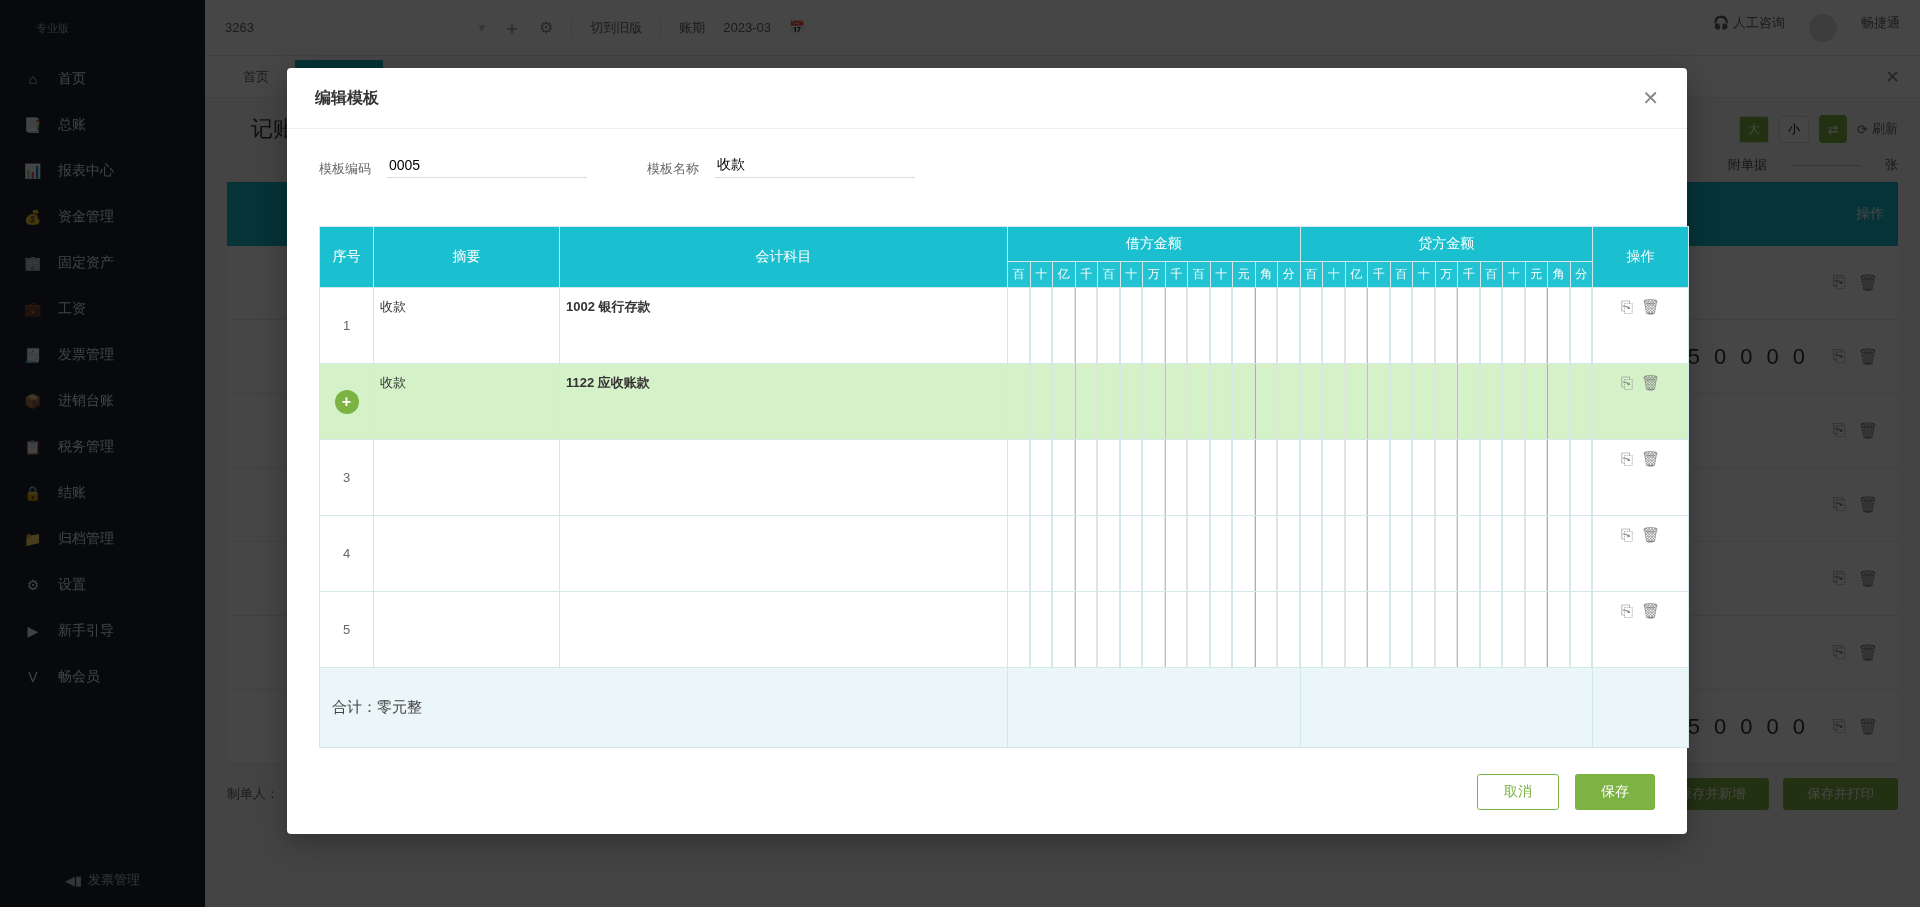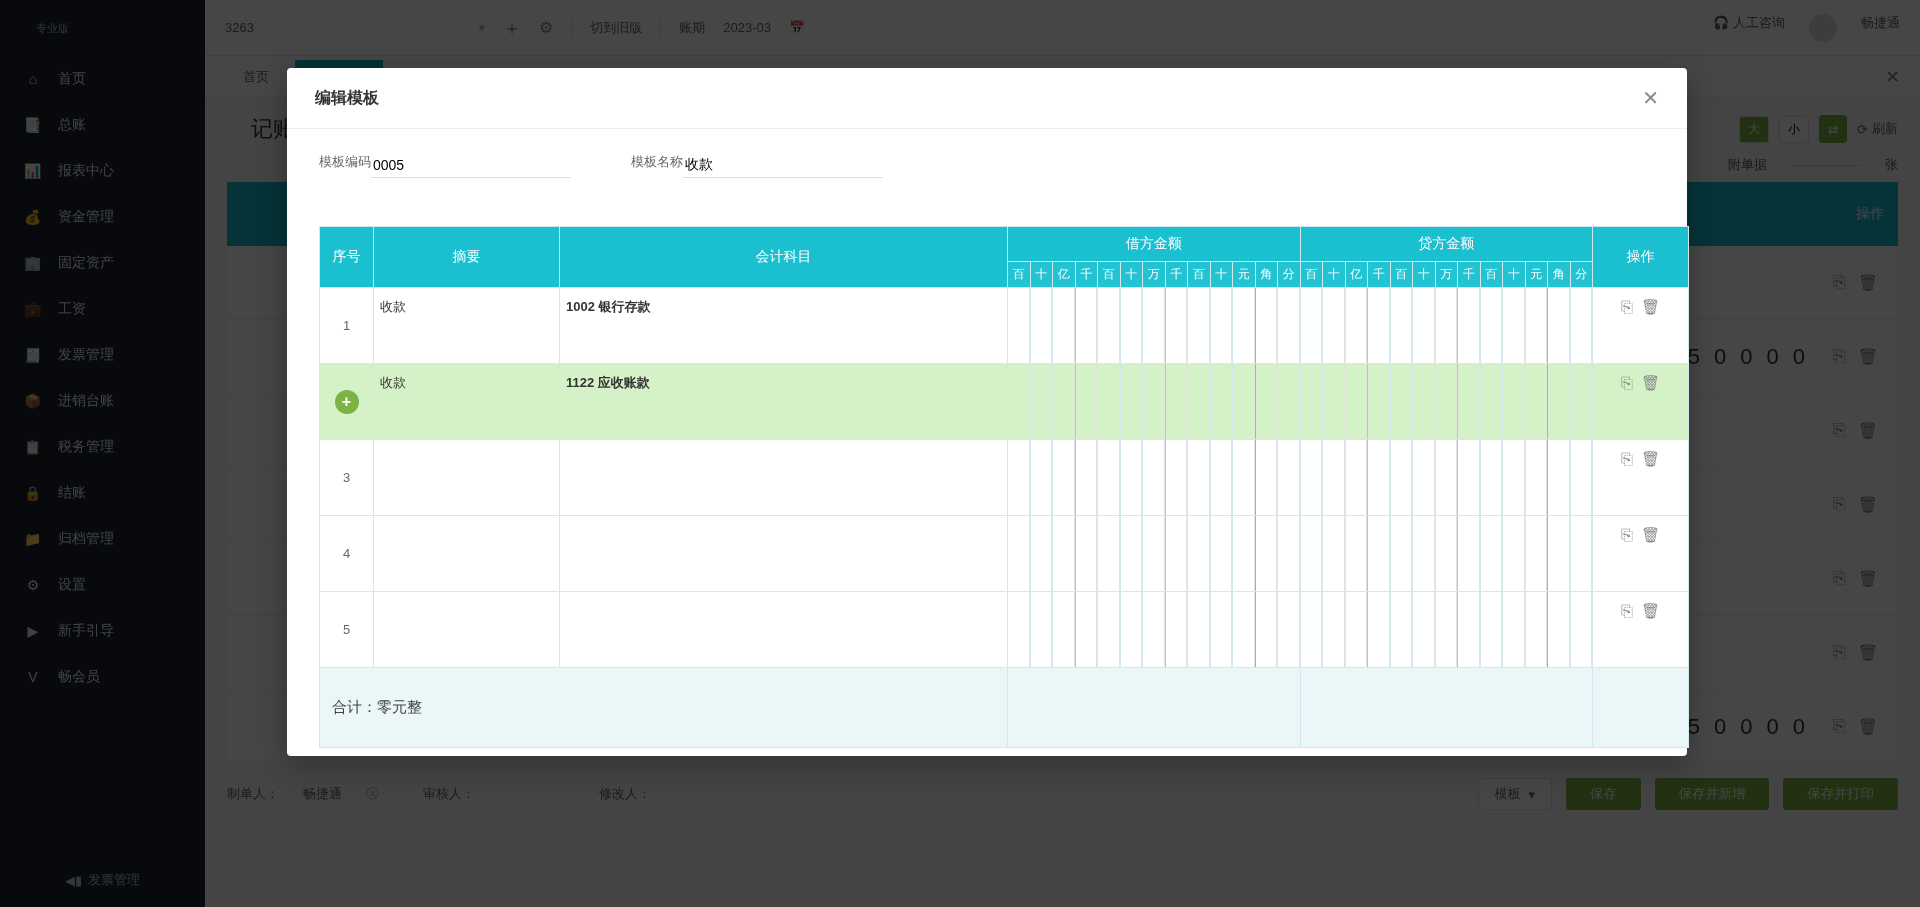--- a/index.html
+++ b/index.html
@@ -52,21 +52,21 @@
     .voucher-buttons { margin-left: auto; display: flex; gap: 14px; }
     
     
     .overlay { position: absolute; inset: 0; background: rgba(0,0,0,0.45); }
     .modal { position: absolute; left: 287px; top: 68px; width: 1400px; background: #fff; border-radius: 4px; box-shadow: 0 8px 30px rgba(0,0,0,0.3); }
     .modal-header { display: flex; align-items: center; padding: 18px 28px; border-bottom: 1px solid #eee; }
     .modal-title { font-size: 16px; font-weight: 600; color: #333; }
     .modal-close { margin-left: auto; font-size: 20px; color: #888; cursor: pointer; }
     .modal-body { padding: 24px 32px 8px; }
     .form-row { display: flex; gap: 60px; margin-bottom: 22px; }
-    .form-field { display: flex; align-items: flex-start; }
+    .form-field { display: flex; align-items: flex-end; gap: 16px; }
     .form-label { color: #666; font-size: 13px; }
     .form-input { border: none; border-bottom: 1px solid #ddd; padding: 4px 2px; font-size: 14px; min-width: 200px; outline: none; }
     
     
     .tmpl-table { width: 100%; border-collapse: collapse; table-layout: fixed; margin-top: 48px; }
     .tmpl-table th, .tmpl-table td { border: 1px solid #d4e8ec; }
     .tmpl-thead th { background: #1bc0d0; color: #fff; font-weight: 500; padding: 8px 4px; font-size: 14px; text-align: center; }
     .tmpl-thead .subhead th { background: #22c4d3; font-size: 12px; padding: 4px 2px; }
     .col-seq { width: 54px; }
     .col-abs { width: 186px; }
@@ -535,13 +535,17 @@
       <tbody>
         <tr class="total-row">
           <td colspan="3">合计：零元整</td>
           <td colspan="13" id="total-debit"></td>
           <td colspan="13" id="total-credit"></td>
           <td></td>
         </tr>
       </tbody>
     </table>
   </div>
+  <div class="modal-footer">
+    <button class="btn-cancel">取消</button>
+    <button class="btn-save">保存</button>
+  </div>
 </div>
 
 </body></html>

